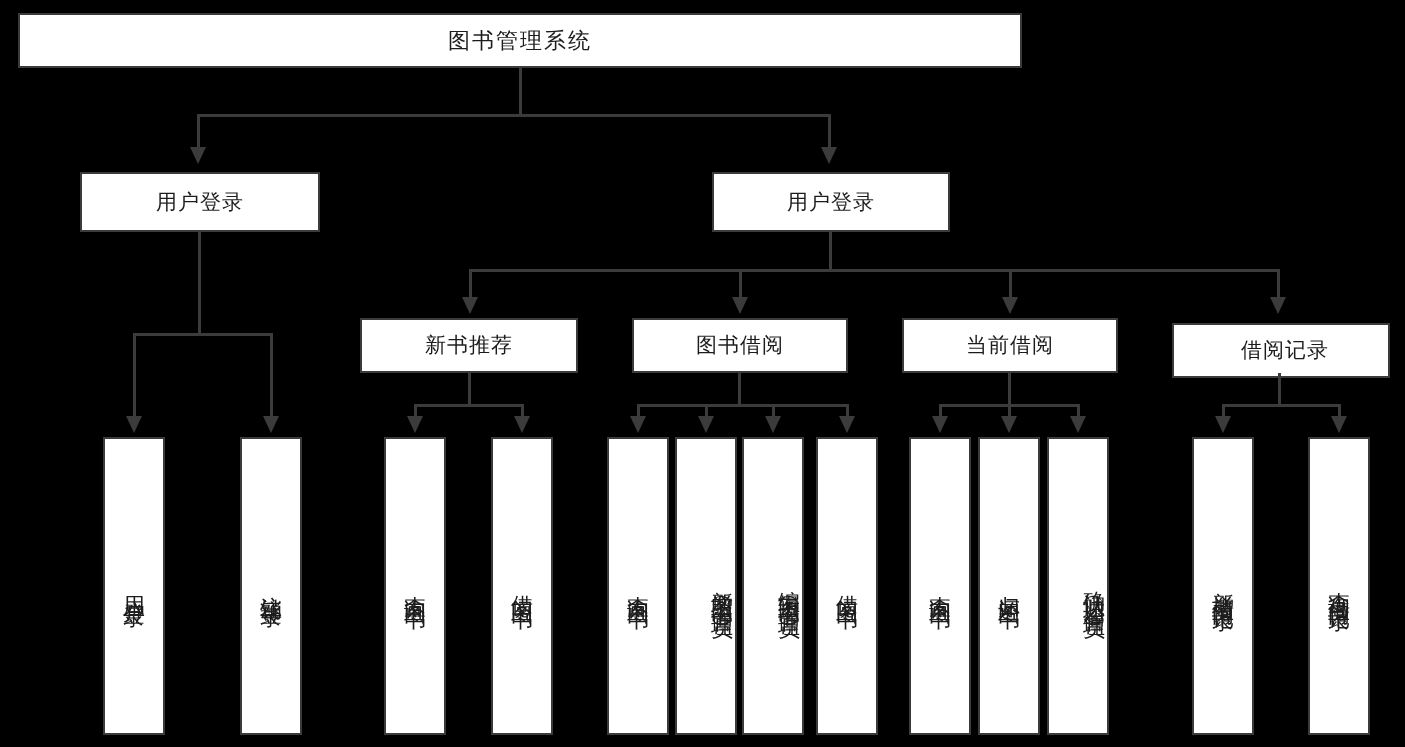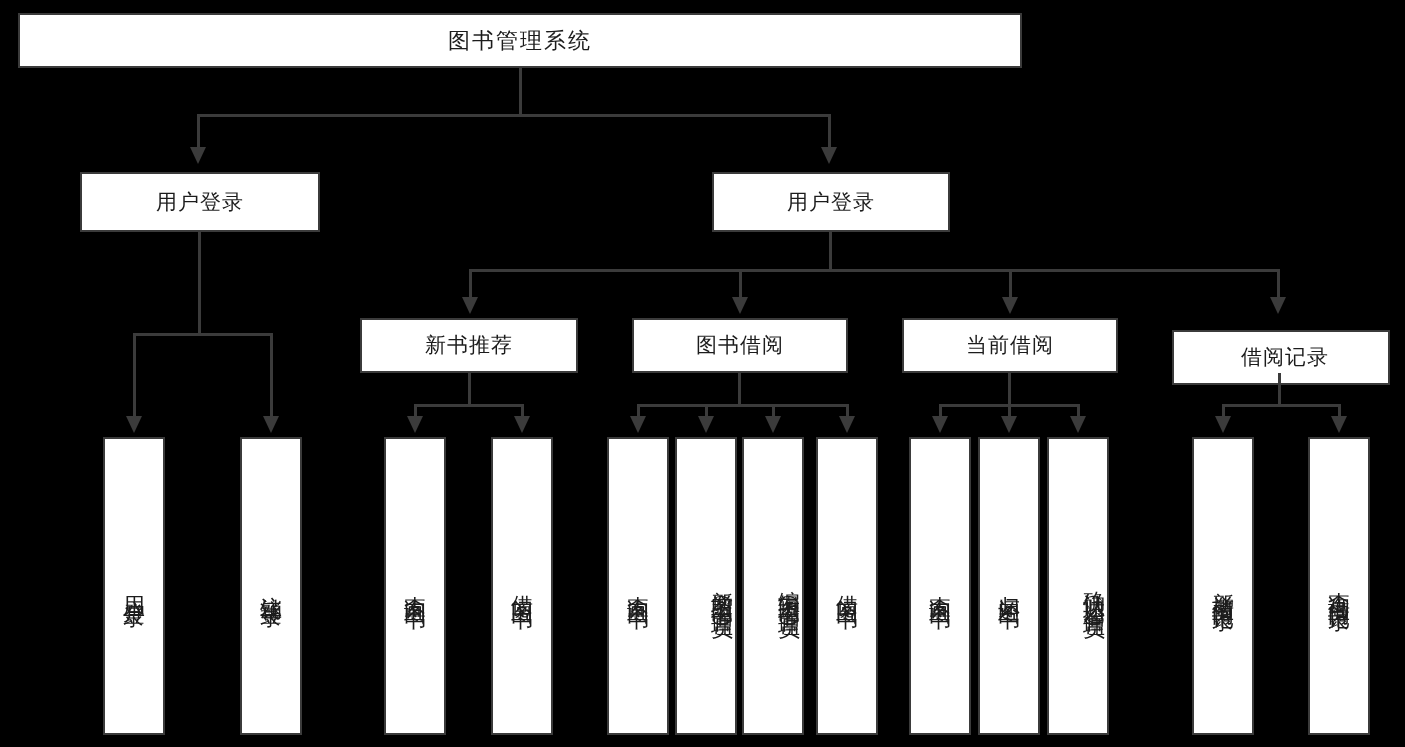--- a/index.html
+++ b/index.html
@@ -92,21 +92,21 @@
   <div class="ln v" style="left:1009px;top:269px;width:3px;height:30px;"></div>
   <div class="ln v" style="left:1277px;top:269px;width:3px;height:30px;"></div>
   <div class="arrow" style="left:462px;top:297px;"></div>
   <div class="arrow" style="left:732px;top:297px;"></div>
   <div class="arrow" style="left:1002px;top:297px;"></div>
   <div class="arrow" style="left:1270px;top:297px;"></div>
 
   <div class="node h" style="left:360px;top:318px;width:218px;height:55px;">新书推荐</div>
   <div class="node h" style="left:632px;top:318px;width:216px;height:55px;">图书借阅</div>
   <div class="node h" style="left:902px;top:318px;width:216px;height:55px;">当前借阅</div>
-  <div class="node h" style="left:1172px;top:330px;width:218px;height:55px;padding-left:8px;">借阅记录</div>
+  <div class="node h" style="left:1172px;top:323px;width:218px;height:55px;padding-left:8px;">借阅记录</div>
 
   <div class="ln v" style="left:468px;top:373px;width:3px;height:33px;"></div>
   <div class="ln h" style="left:414px;top:404px;width:110px;height:3px;"></div>
   <div class="ln v" style="left:414px;top:404px;width:3px;height:14px;"></div>
   <div class="ln v" style="left:521px;top:404px;width:3px;height:14px;"></div>
   <div class="arrow" style="left:407px;top:416px;"></div>
   <div class="arrow" style="left:514px;top:416px;"></div>
 
   <div class="ln v" style="left:738px;top:373px;width:3px;height:33px;"></div>
   <div class="ln h" style="left:637px;top:404px;width:212px;height:3px;"></div>

